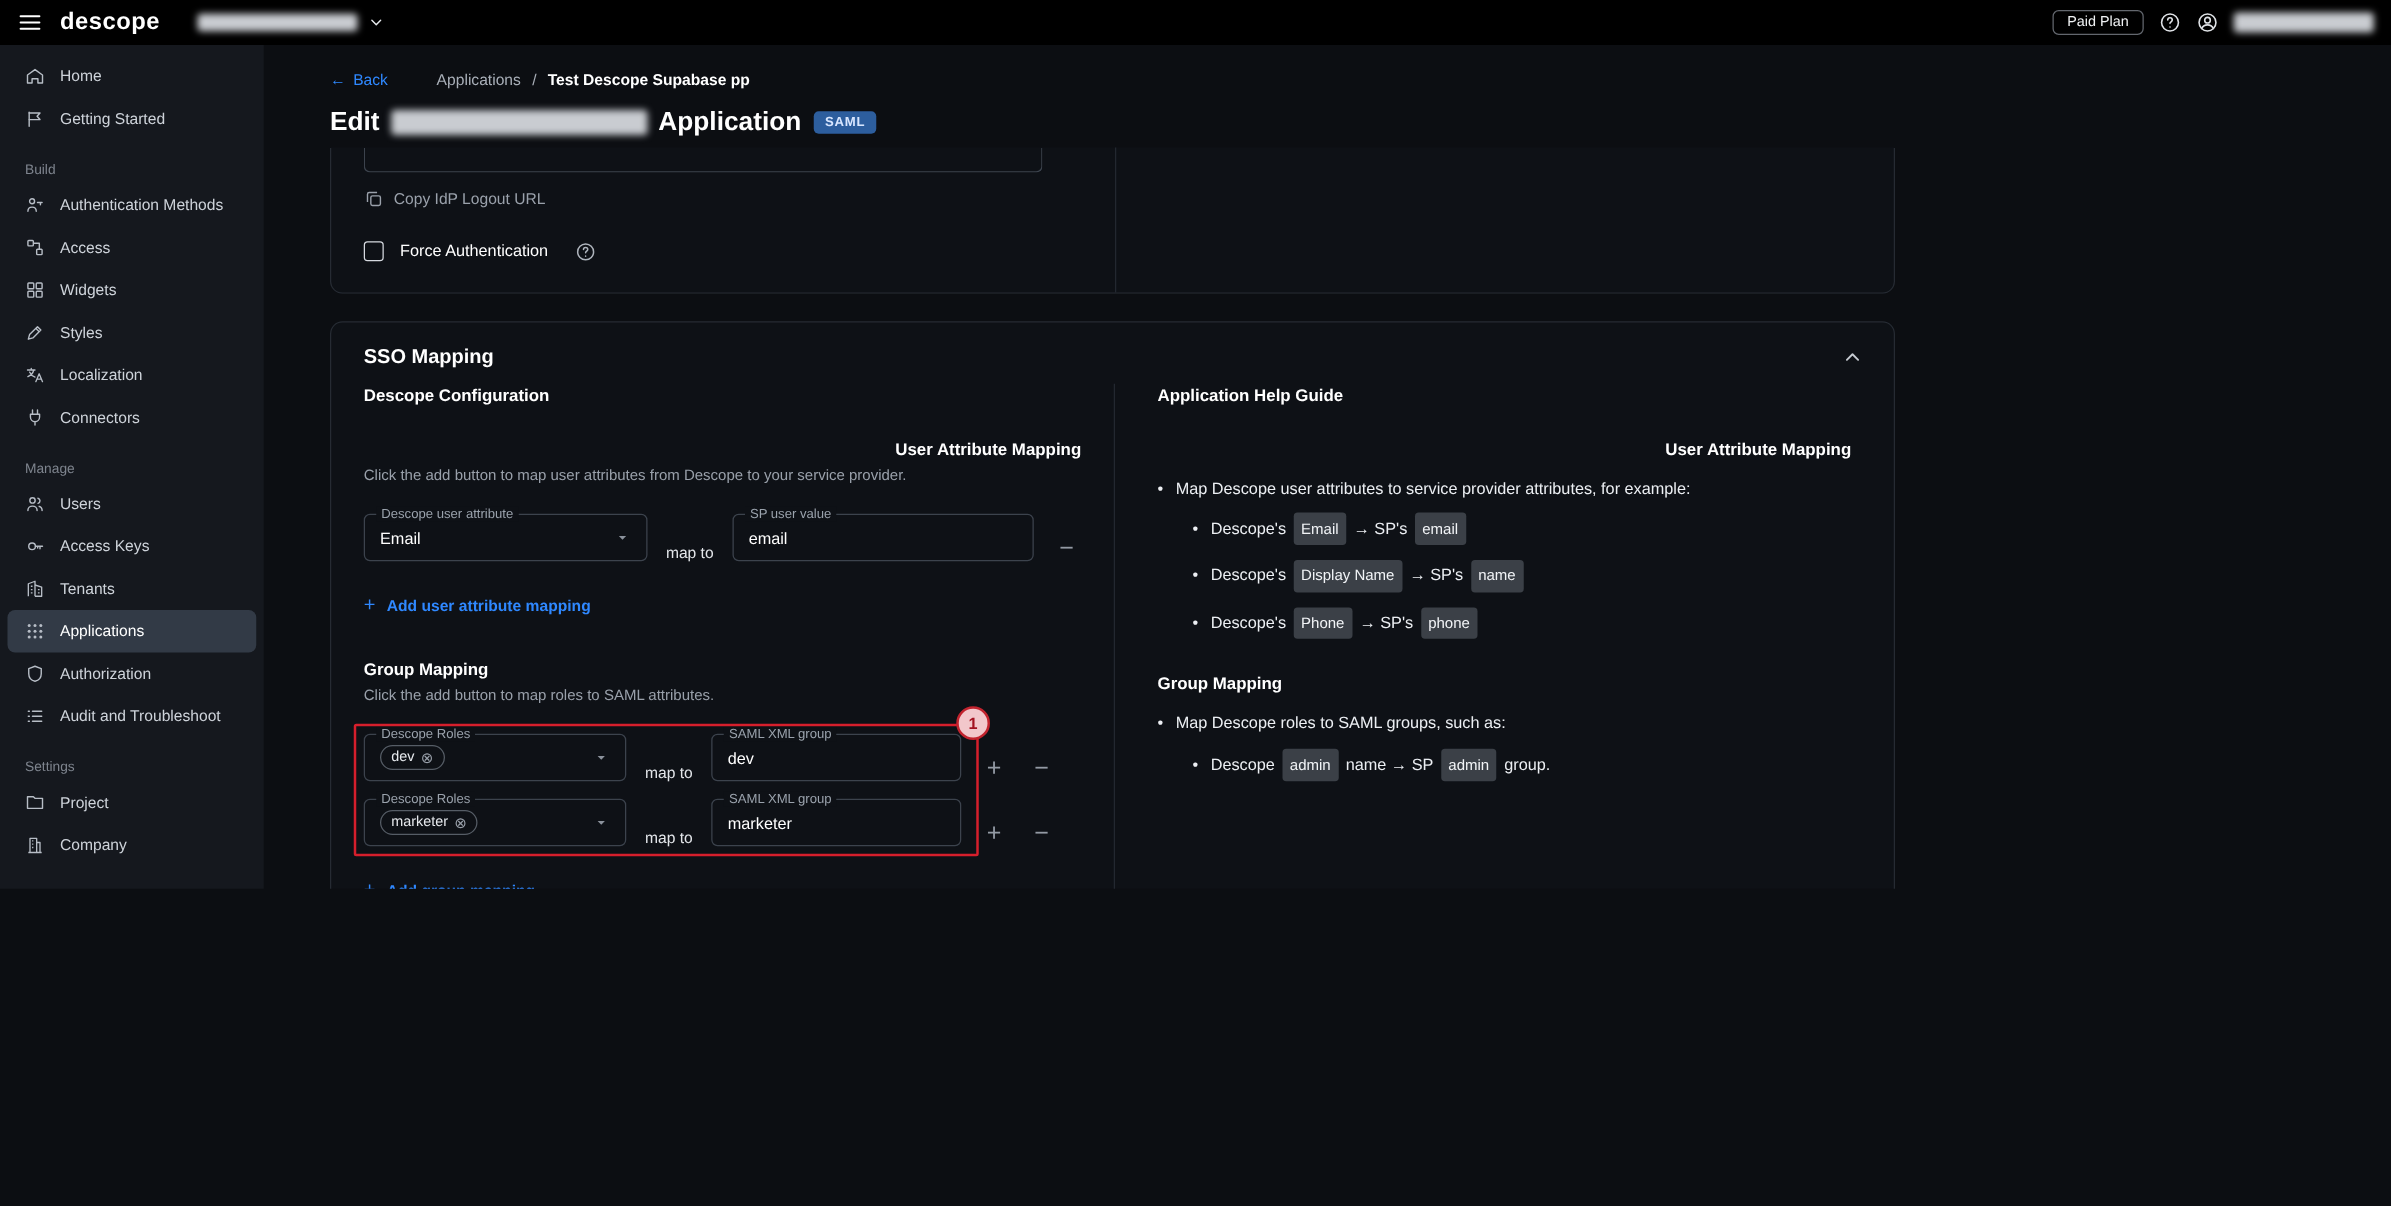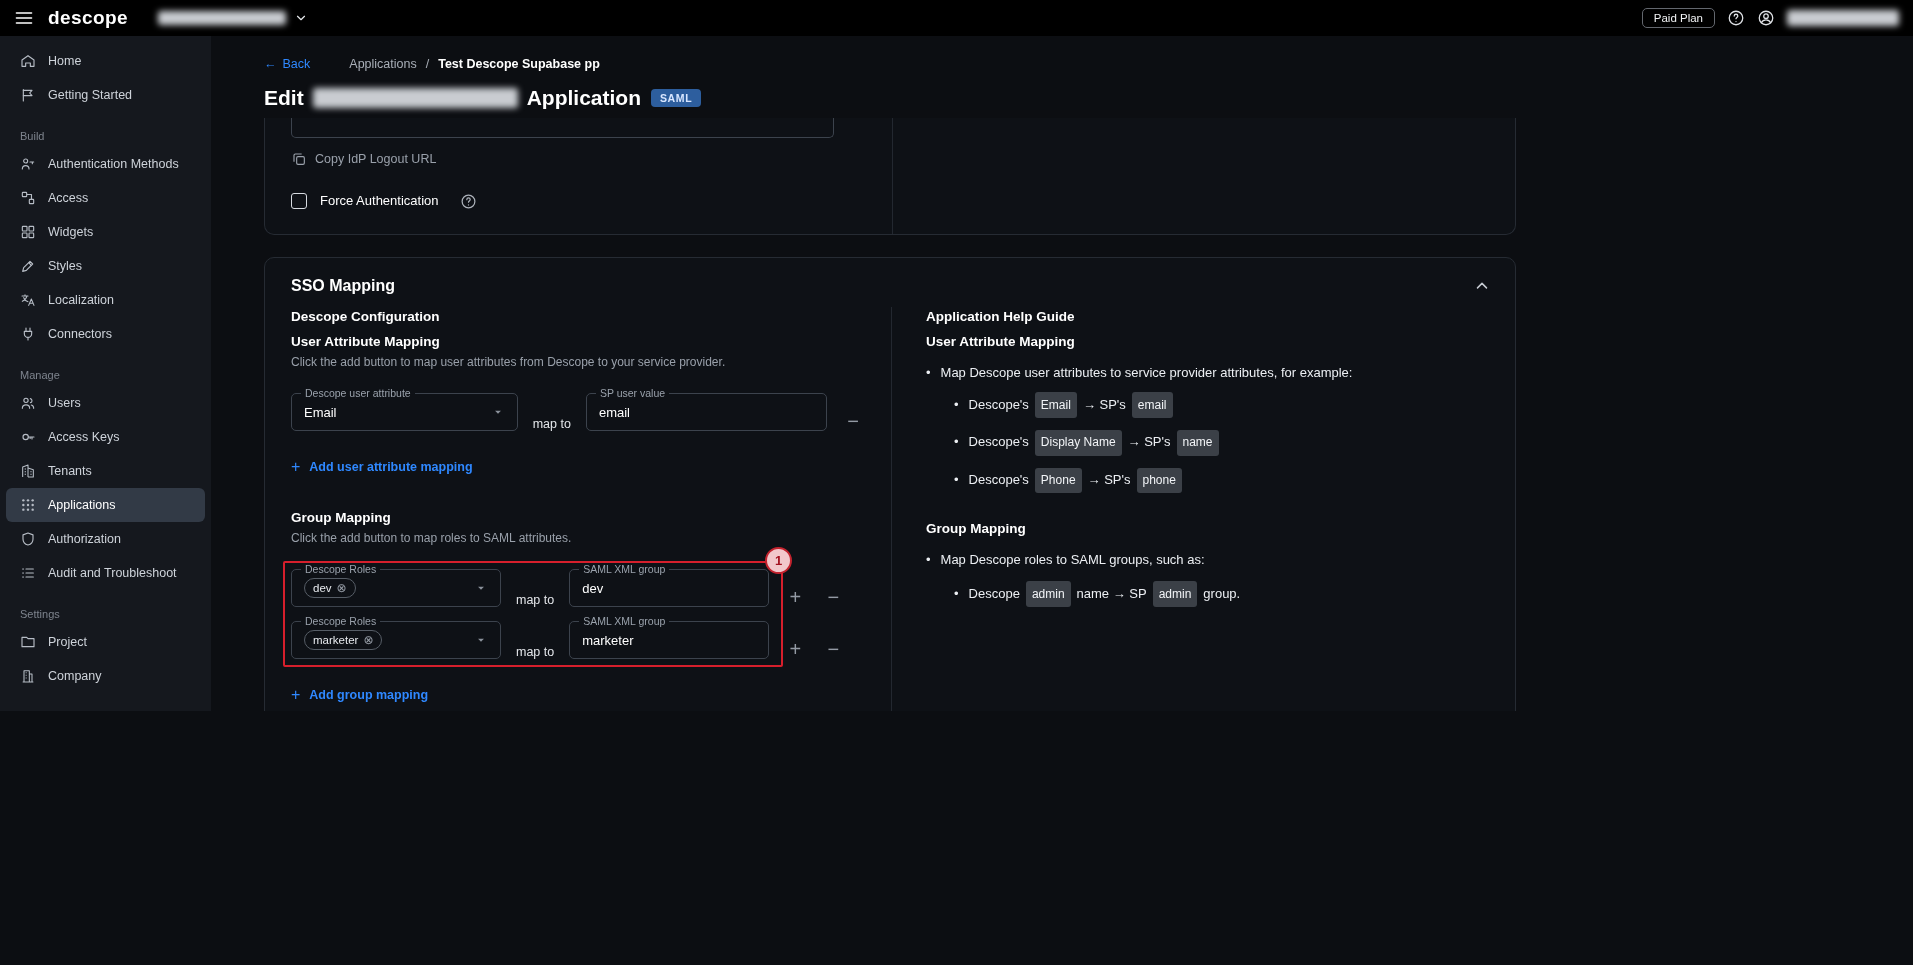--- a/index.html
+++ b/index.html
@@ -63,21 +63,21 @@
   
   .sso-card { margin-top:22px; border:1px solid #262b33; border-radius:10px; background:#0e1116; }
   .sso-header { display:flex; align-items:center; justify-content:space-between; padding:19px 24px 12px 26px; }
   .sso-title { font-size:16px; font-weight:700; color:#fff; }
   .collapse-btn { width:18px; height:18px; color:#c6cbd2; cursor:pointer; }
   .collapse-btn svg { width:100%; height:100%; }
   .sso-body { display:flex; align-items:stretch; }
   .col-left { width:627px; flex-shrink:0; border-right:1px solid #232830; padding:2px 26px 34px; }
   .col-right { flex:1; padding:2px 34px 30px; }
   .h-sub { font-size:13.5px; font-weight:700; color:#fff; }
-  .mt10 { margin-top:10px; } .mt28 { margin-top:28px; } .mt34 { margin-top:34px; }
+  .mt10 { margin-top:28px;text-align:right; } .mt28 { margin-top:28px; } .mt34 { margin-top:34px; }
   .desc { font-size:12px; color:#99a0aa; margin-top:6px; }
 
   .map-row { display:flex; align-items:flex-end; margin-top:24px; }
   .field { position:relative; border:1px solid #3c434d; border-radius:5px; height:38px; display:flex; align-items:center; padding:0 12px; background:transparent; }
   .field-label { position:absolute; top:-7px; left:9px; background:#0e1116; padding:0 4px; font-size:10.5px; color:#9aa2ac; white-space:nowrap; }
   .field.select { justify-content:space-between; cursor:pointer; }
   .sel-value { font-size:13px; color:#fff; }
   .sel-caret { width:14px; height:14px; color:#8b929c; flex-shrink:0; }
   .sel-caret svg { width:100%; height:100%; }
   .field input { background:transparent; border:none; outline:none; color:#fff; font-size:13px; width:100%; font-family:inherit; padding:0; }

